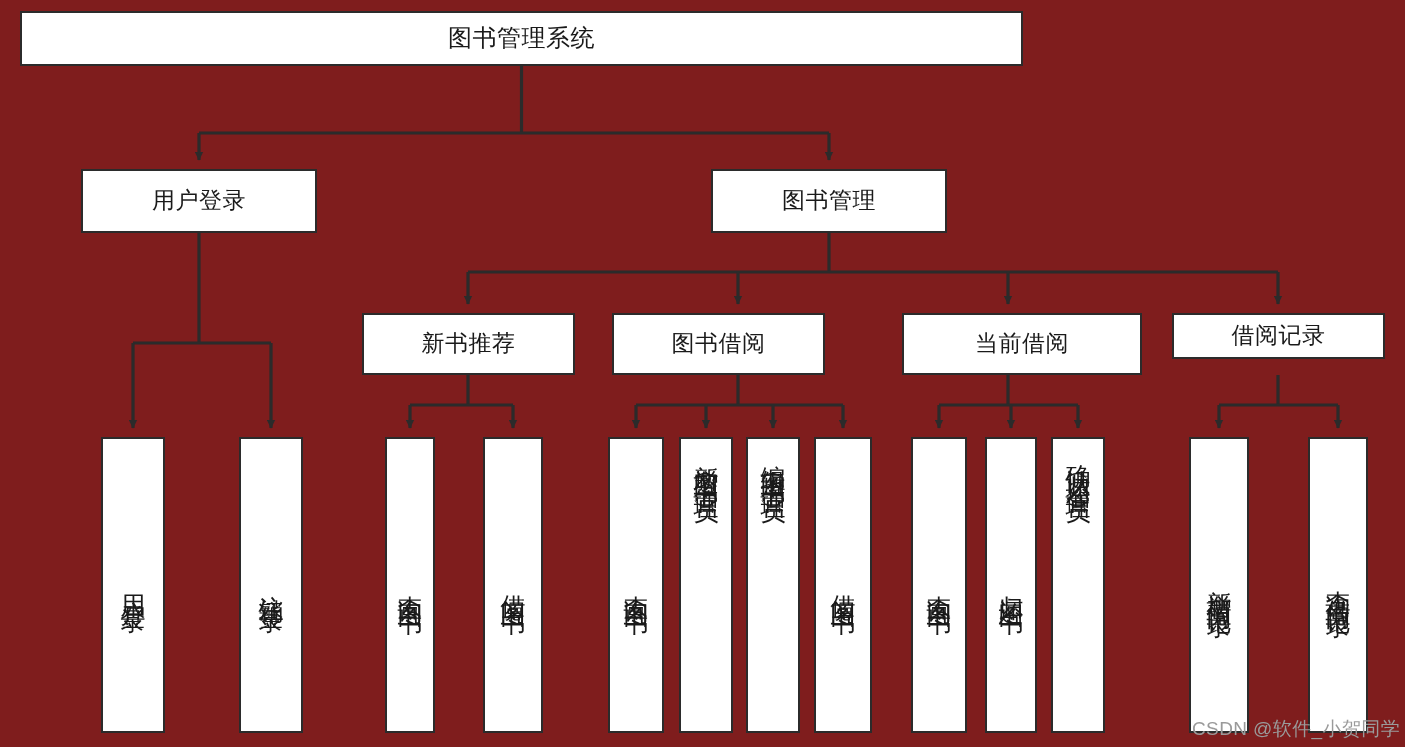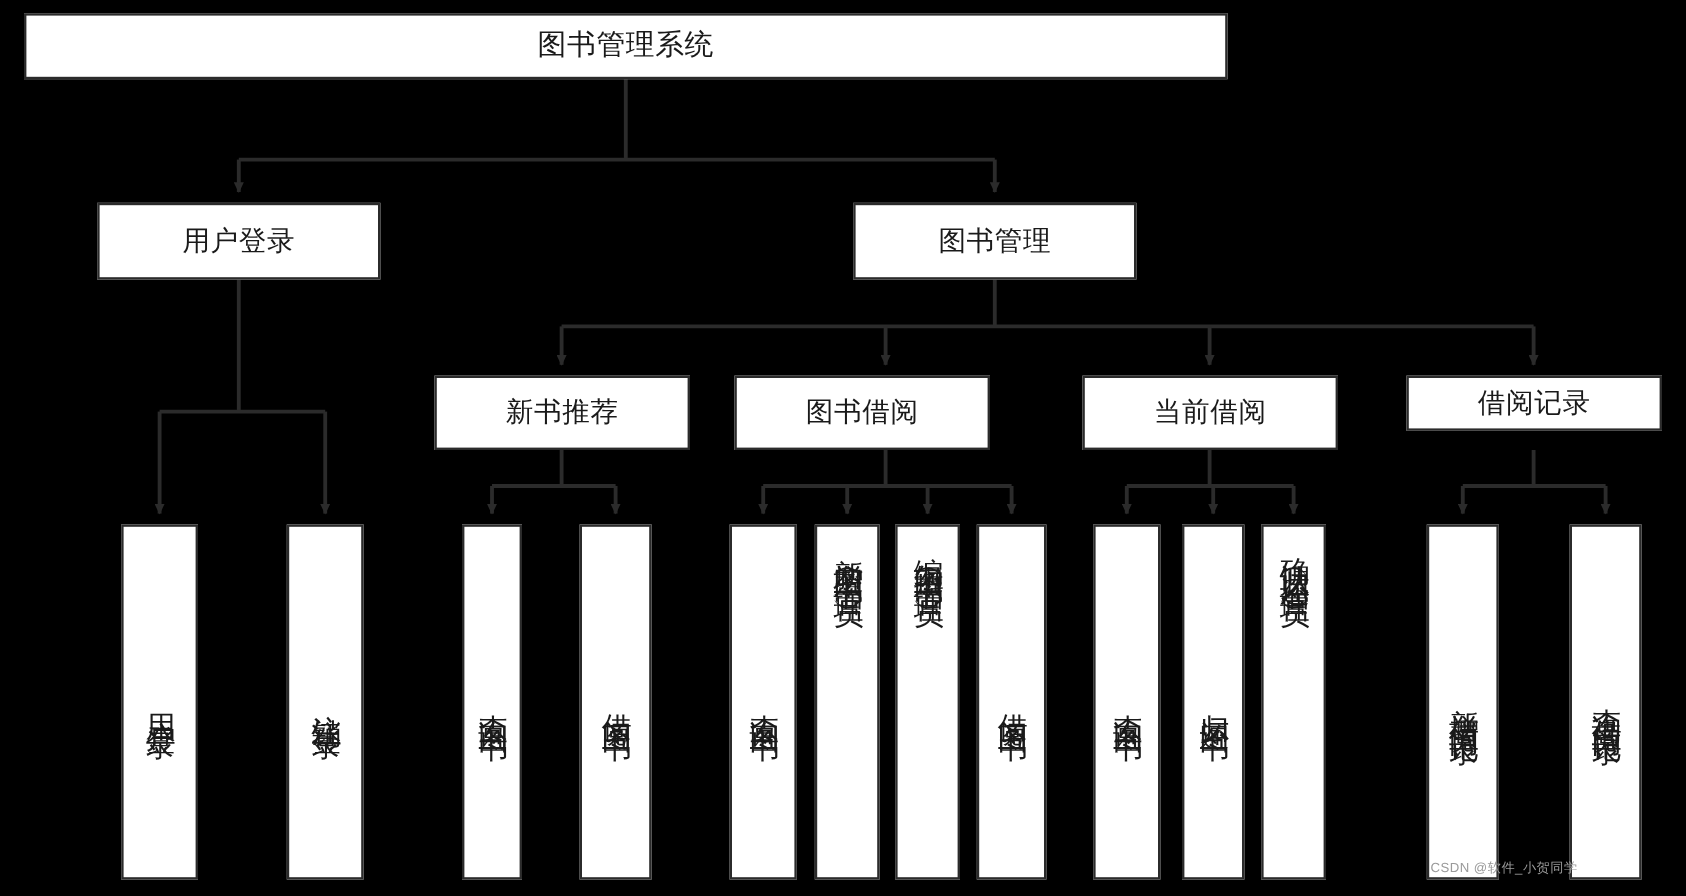--- a/index.html
+++ b/index.html
@@ -8,21 +8,21 @@
     padding: 0;
     background: #ffffff;
   }
   body {
     font-family: "Liberation Sans", "DejaVu Sans", sans-serif;
   }
   #diagram-root {
     position: relative;
     width: 1405px;
     height: 747px;
-    background: #000000;
+    background: #7f1d1d;
     overflow: hidden;
   }
   #connector-layer {
     position: absolute;
     left: 0;
     top: 0;
     width: 1405px;
     height: 747px;
     pointer-events: none;
   }
@@ -65,21 +65,21 @@
     line-height: 1;
     margin: 0 auto;
   }
   .node.vert.centered {
     align-items: center;
     padding-top: 0;
   }
   #watermark {
     position: absolute;
     color: #9a9a9a;
-    font-size: 11px;
+    font-size: 19px;
     white-space: nowrap;
     letter-spacing: 0.4px;
   }
 </style>
 </head>
 <body>
 
 <div id="diagram-root">
 
   <svg id="connector-layer" viewBox="0 0 1405 747" width="1405" height="747" xmlns="http://www.w3.org/2000/svg">
@@ -142,21 +142,21 @@
   <div class="node horiz" style="left:362px; top:313px; width:213px; height:62px;">
     <span class="node-label">新书推荐</span>
   </div>
 
   <div class="node horiz" style="left:711px; top:169px; width:236px; height:64px;">
     <span class="node-label">图书管理</span>
   </div>
   <div class="node horiz" style="left:612px; top:313px; width:213px; height:62px;">
     <span class="node-label">图书借阅</span>
   </div>
-  <div class="node horiz" style="left:902px; top:313px; width:213px; height:62px;">
+  <div class="node horiz" style="left:902px; top:313px; width:240px; height:62px;">
     <span class="node-label">当前借阅</span>
   </div>
   <div class="node horiz" style="left:1172px; top:313px; width:213px; height:46px;">
     <span class="node-label">借阅记录</span>
   </div>
 
   <div class="node vert centered" style="left:101px; top:437px; width:64px; height:296px;">
     <span class="node-label">用户登录</span>
   </div>
   <div class="node vert centered" style="left:239px; top:437px; width:64px; height:296px;">

